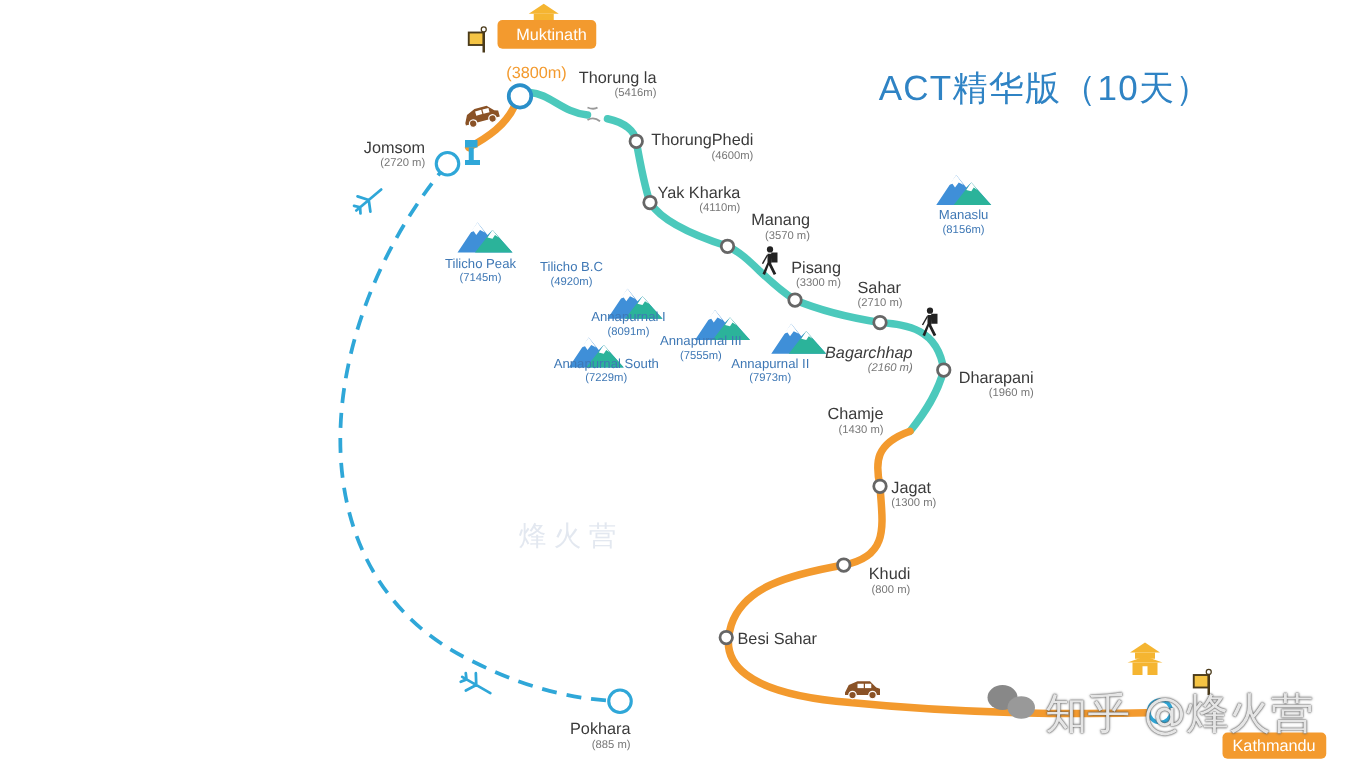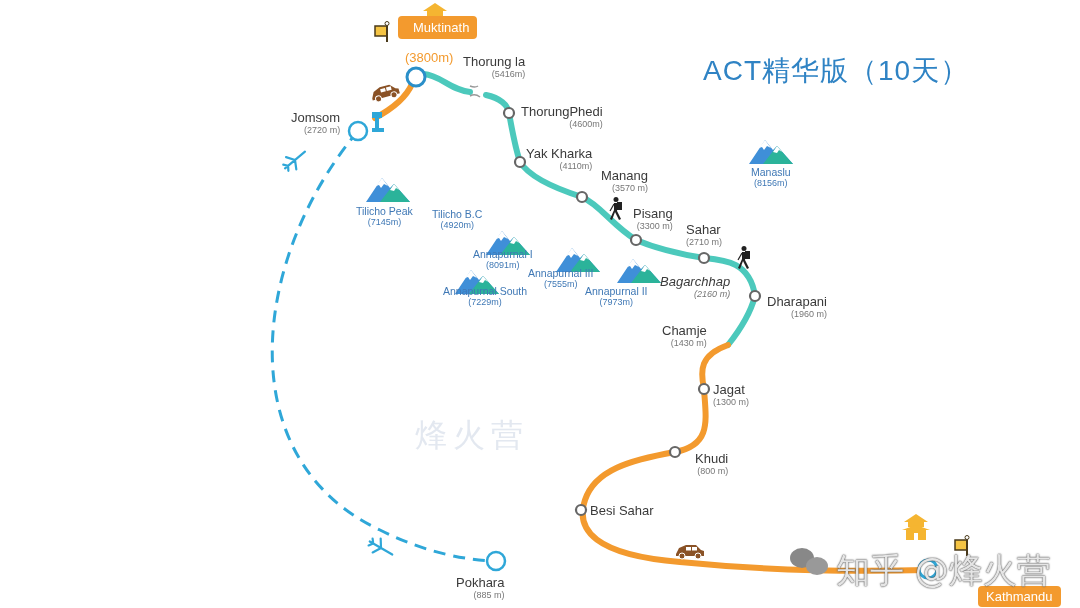--- a/index.html
+++ b/index.html
@@ -5,21 +5,21 @@
   html, body { margin:0; padding:0; background:#ffffff; }
   body { width:1080px; height:608px; position:relative; overflow:hidden; font-family:"Liberation Sans", sans-serif; }
   svg.map { position:absolute; left:0; top:0; }
   .lbl { position:absolute; white-space:nowrap; color:#3a3a3a; font-size:13px; line-height:14px; }
   .lbl .alt { display:block; font-size:9px; color:#777; line-height:10px; text-align:right; }
   .mt { position:absolute; white-space:nowrap; color:#3f78b5; font-size:10.5px; line-height:11px; text-align:center; }
   .mt .alt { display:block; font-size:9px; }
   .title { position:absolute; left:703px; top:52px; font-size:28px; color:#2f83c4; letter-spacing:1px; white-space:nowrap; }
   .badge { position:absolute; background:#f39a2e; color:#fff; font-size:13px; border-radius:4px; padding:4px 8px; white-space:nowrap; }
   .alt-or { position:absolute; color:#f39a2e; font-size:13px; white-space:nowrap; }
-  .wm { position:absolute; font-family:"DejaVu Serif", serif; color:#e3e8f0; font-size:32px; letter-spacing:6px; }
+  .wm { position:absolute; font-family:"DejaVu Serif", serif; color:#e3e8f0; font-size:22px; letter-spacing:6px; }
   .wm2 { position:absolute; font-family:"DejaVu Sans", sans-serif; color:rgba(255,255,255,0.85); font-size:34px; text-shadow:0 0 2px #555, 0 0 1px #333; white-space:nowrap; }
 </style>
 </head>
 <body>
 
 <svg class="map" width="1080" height="608" viewBox="0 0 1080 608">
   <defs>
     <g id="mtn">
       <polygon points="0,26 16,2 24,12 28,8 44,26" fill="#3f8fd8"></polygon>
       <polygon points="14,26 28,8 44,26" fill="#2bb39a"></polygon>

